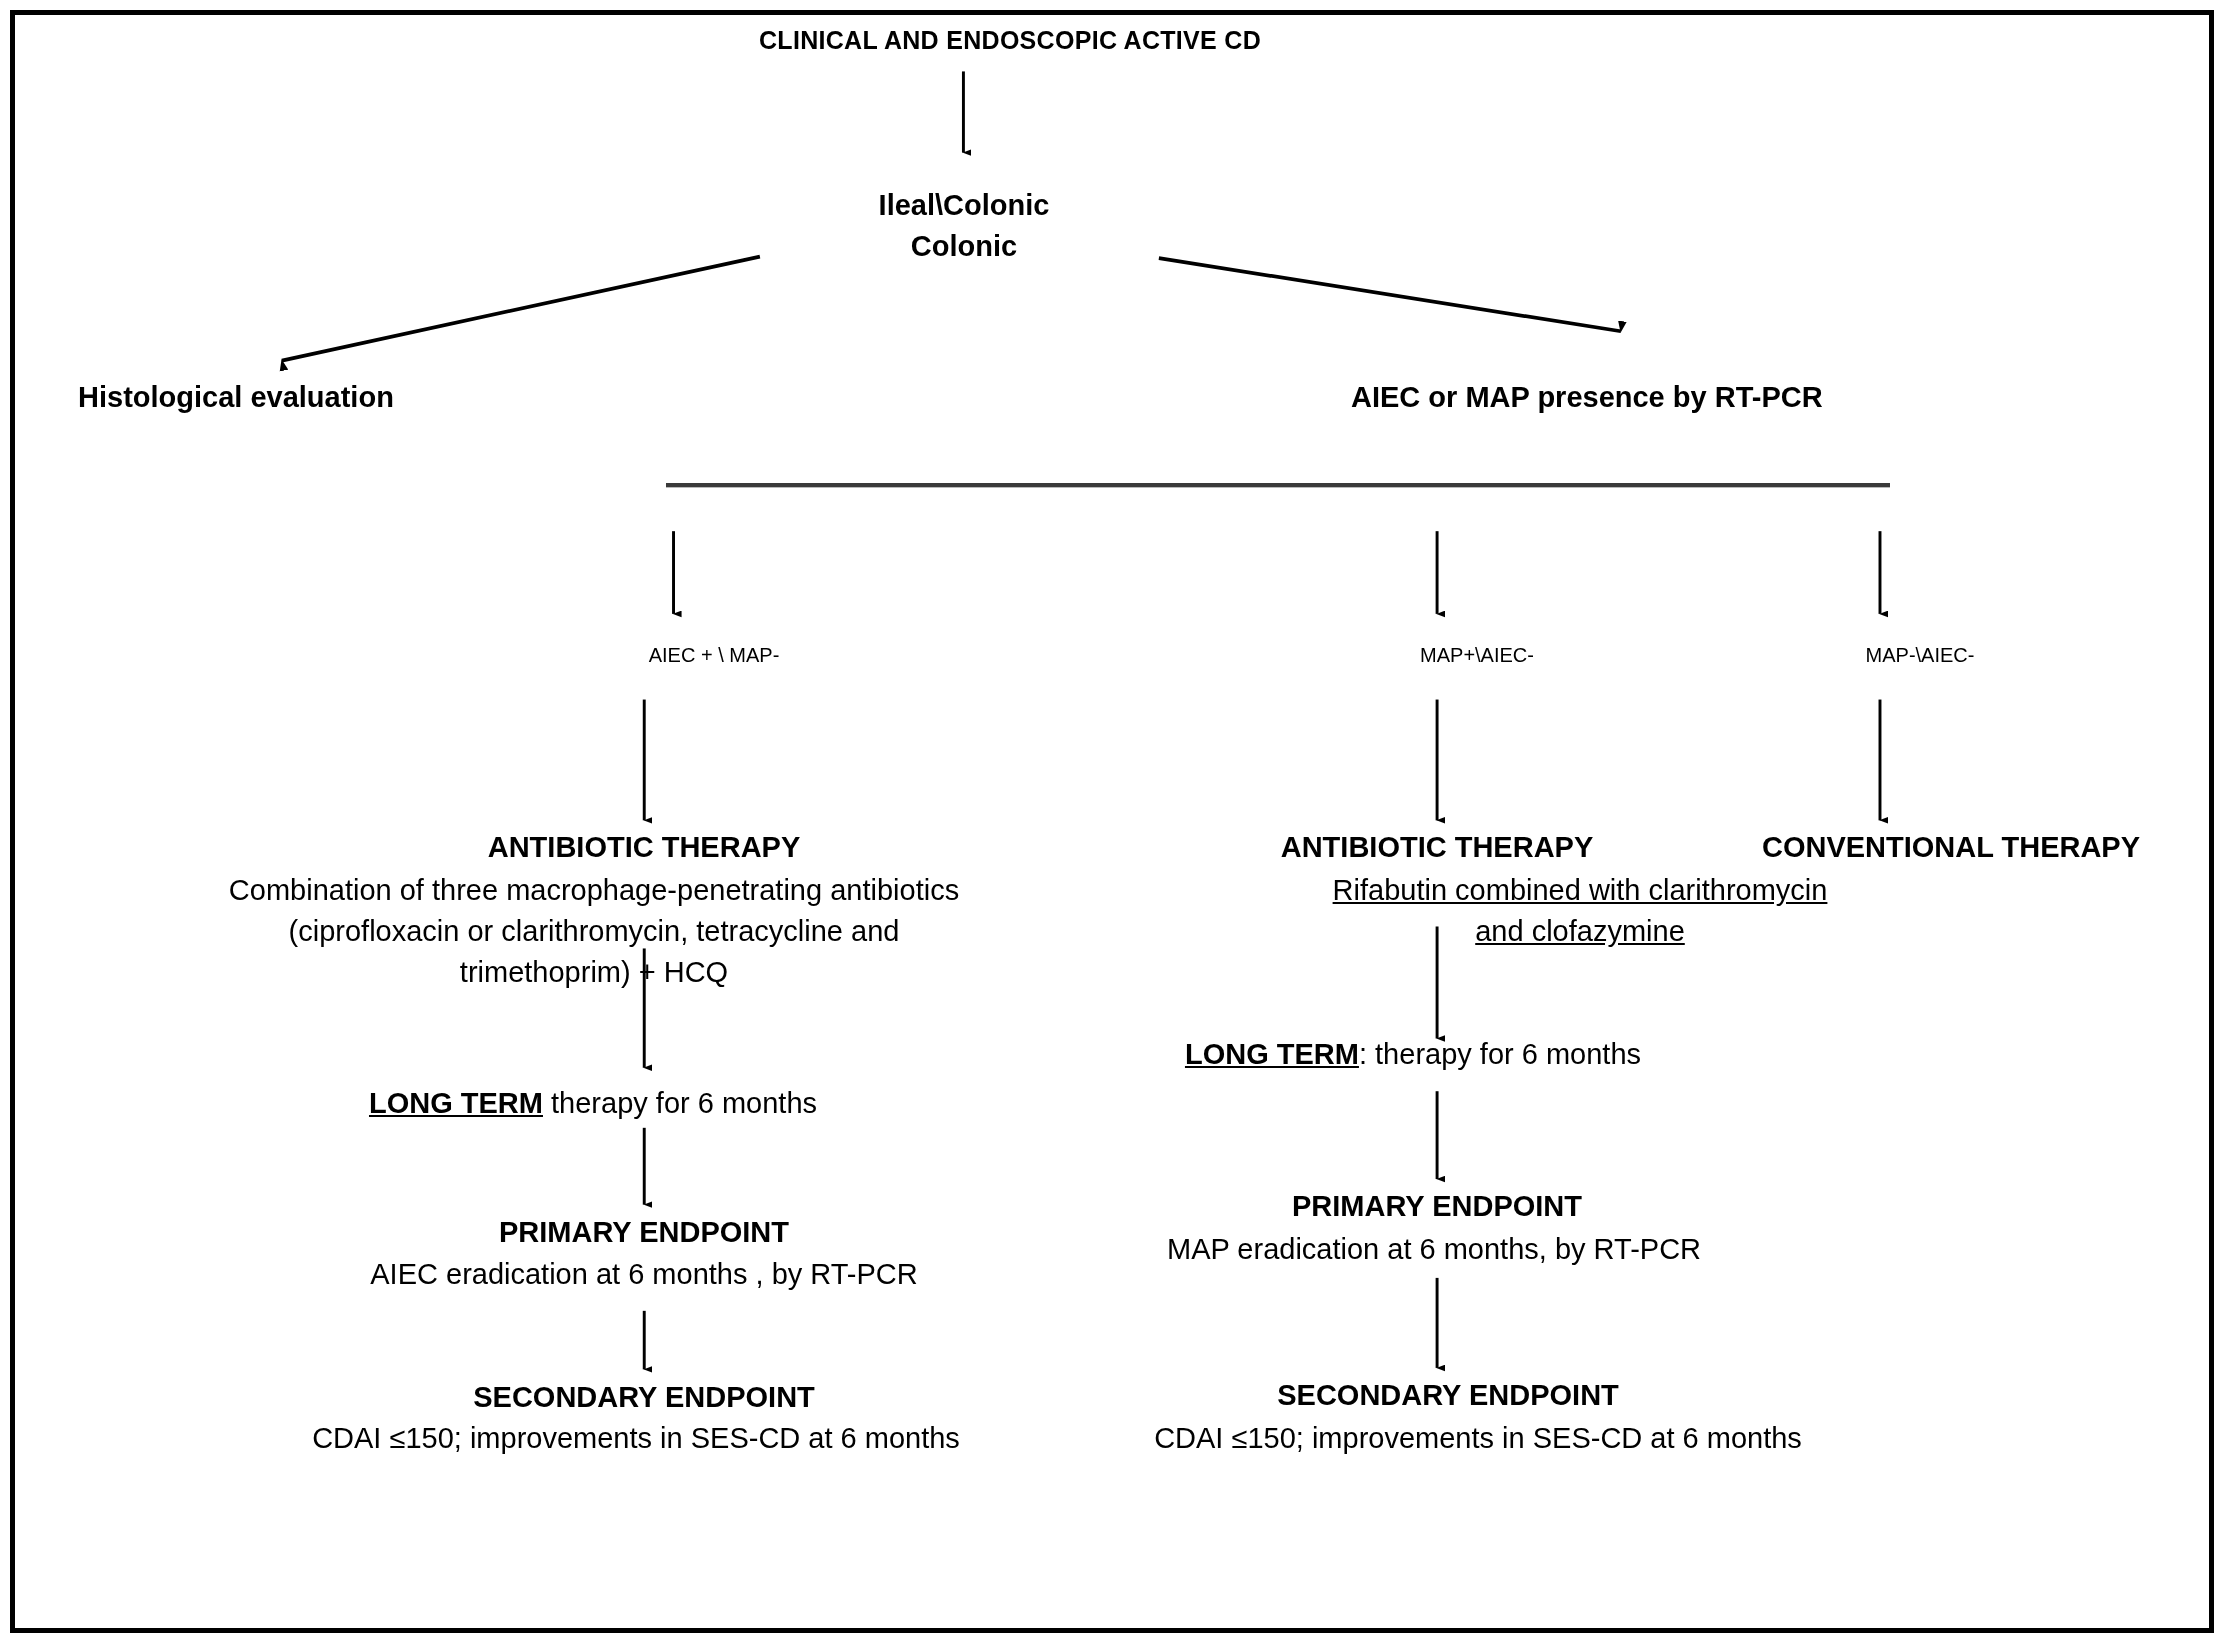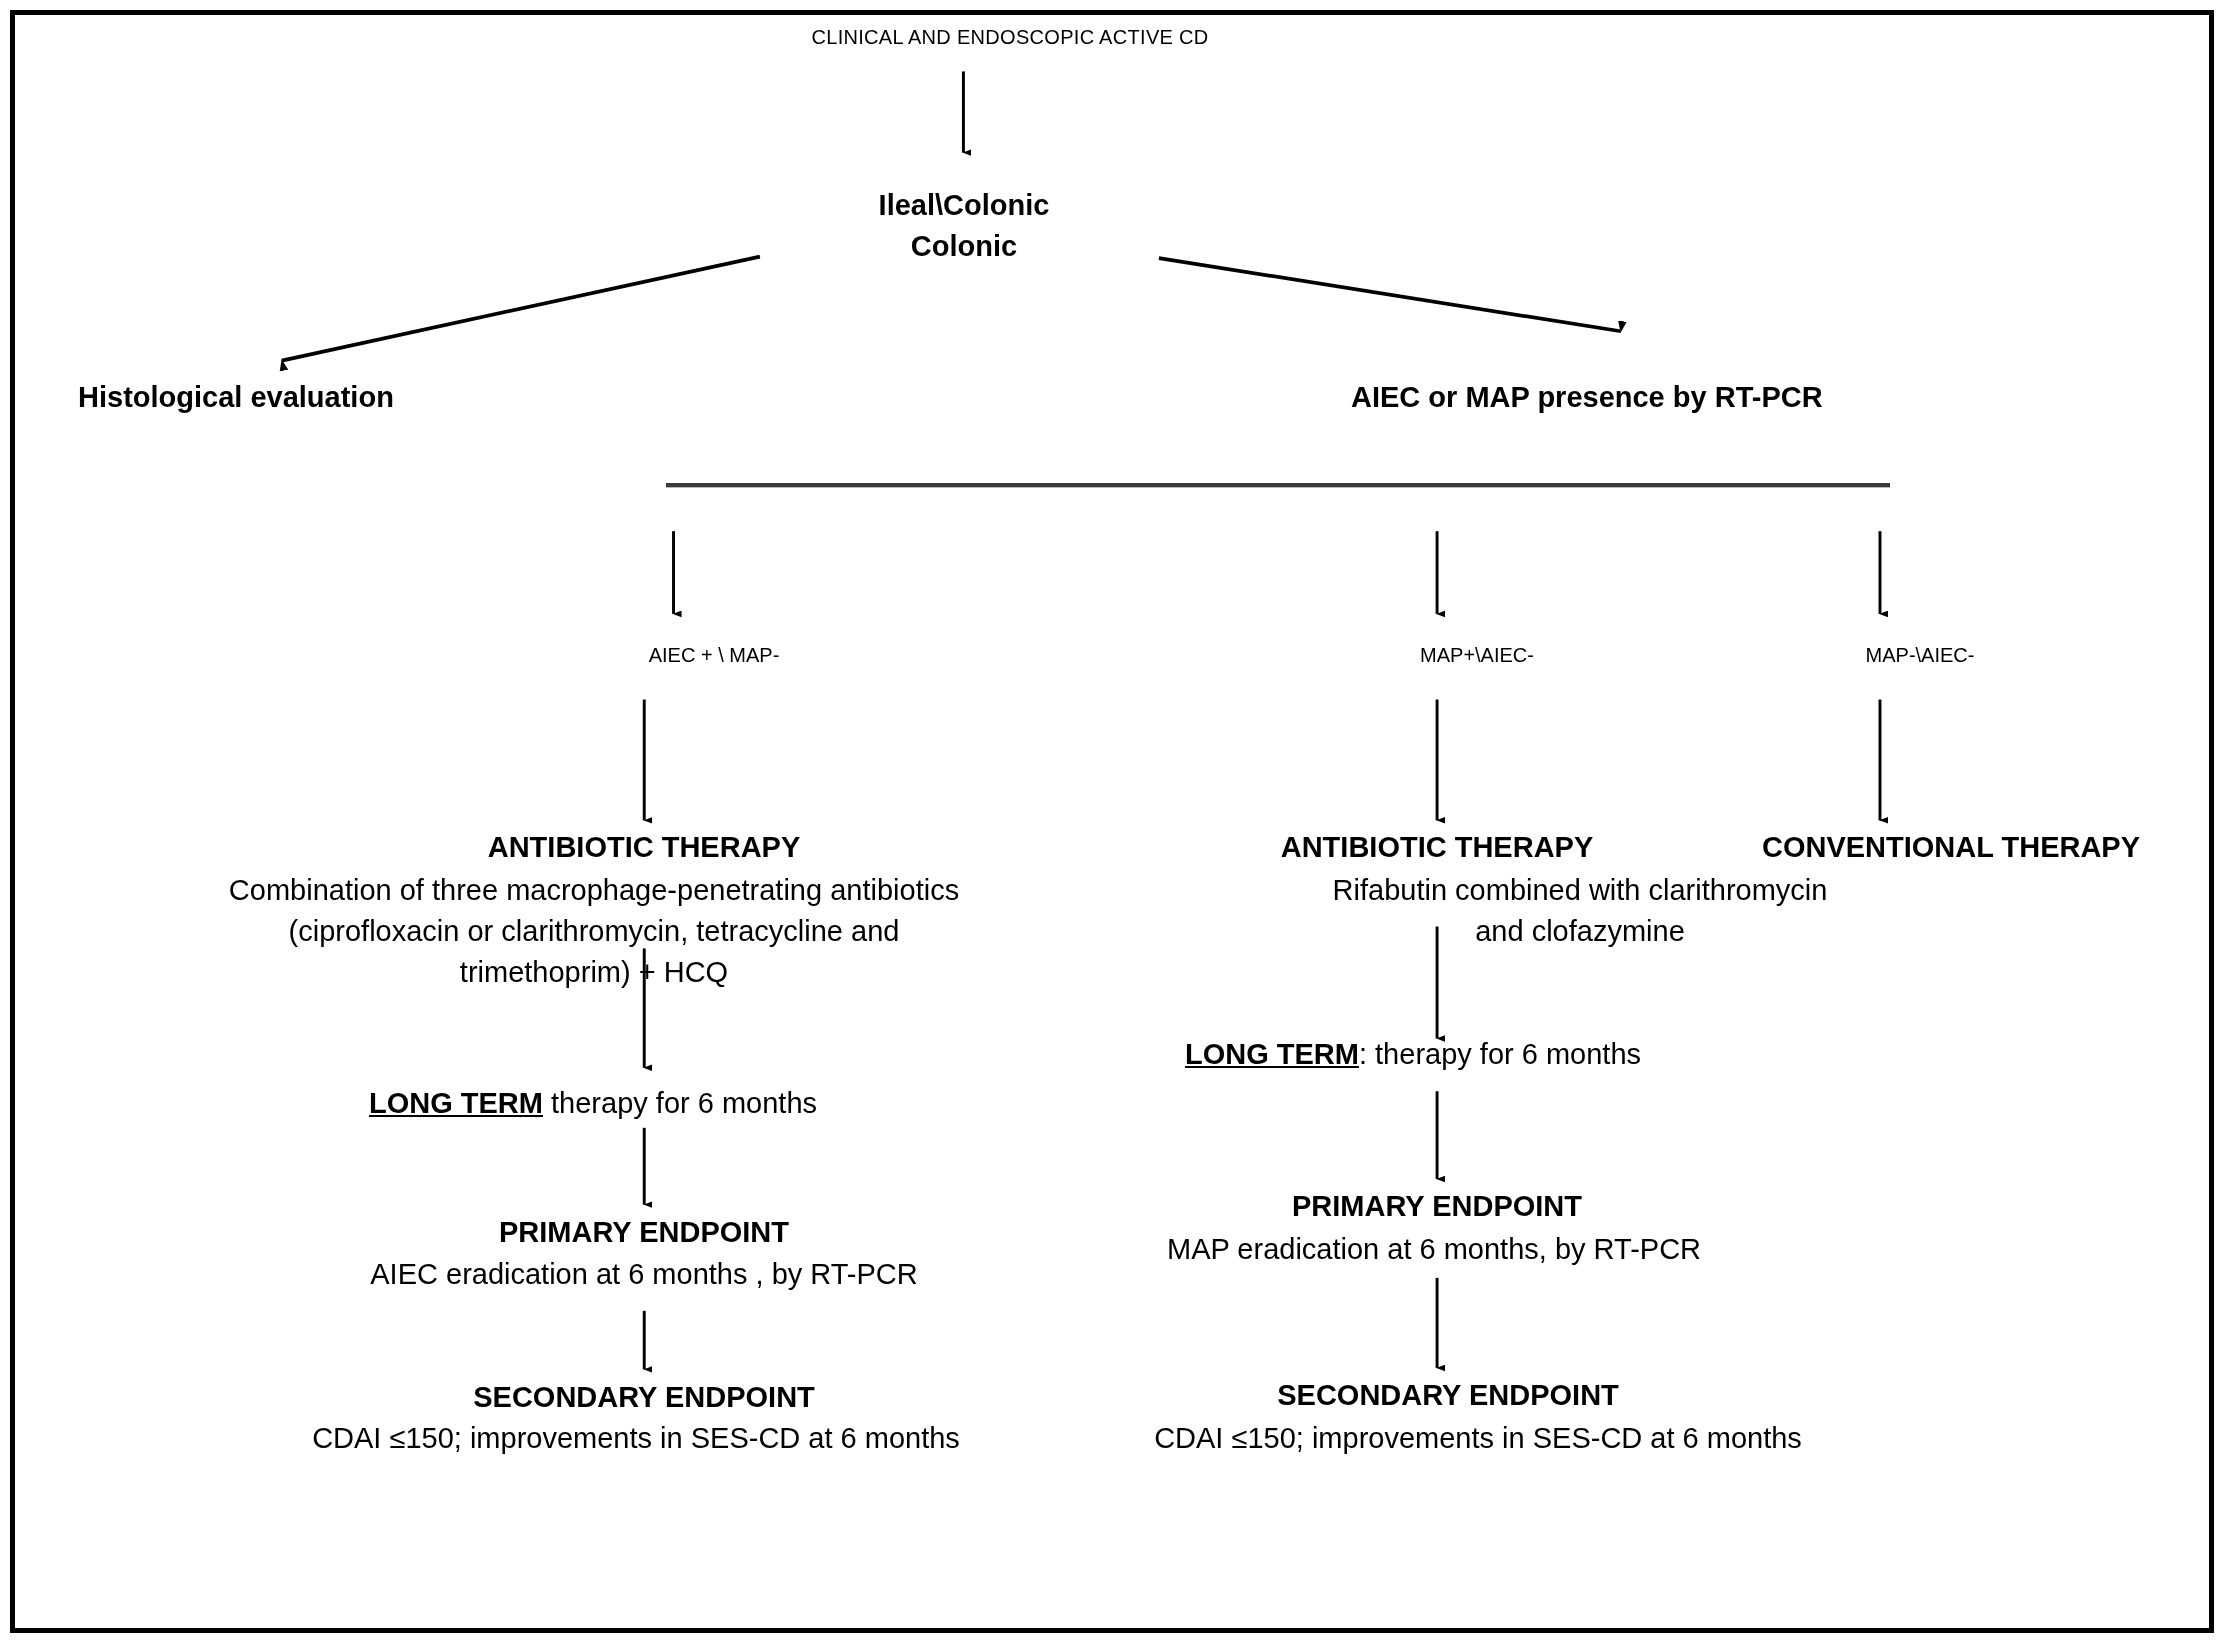--- a/index.html
+++ b/index.html
@@ -30,21 +30,21 @@
     line-height: 1.42;
     white-space: nowrap;
   }
   .bold {
     font-weight: bold;
     text-decoration: underline;
   }
   .ctr { text-align: center; transform: translateX(-50%); }
   .lft { text-align: center; }
 
-  .t-title   { font-size: 20px; font-weight: normal; letter-spacing: 0.3px; }
+  .t-title   { font-size: 25px; font-weight: bold; letter-spacing: 0.3px; }
   .t-head    { font-size: 29px; font-weight: bold; }
   .t-label   { font-size: 20px; font-weight: normal; margin-left: 40px; }
   .t-body    { font-size: 29px; font-weight: normal; white-space: normal; }
 
   svg.edges {
     position: absolute;
     left: 0;
     top: 0;
     width: 2227px;
     height: 1648px;
@@ -129,21 +129,21 @@
   <div class="node ctr t-body" style="left:644px; top:1254px;">AIEC eradication at 6 months , by RT-PCR</div>
 
   <div class="node ctr t-head" style="left:644px; top:1377px;">SECONDARY ENDPOINT</div>
 
   <div class="node ctr t-body" style="left:636px; top:1418px;">CDAI ≤150; improvements in SES-CD at 6 months</div>
 
   <div class="node ctr t-label" style="left:1437px; top:641px;">MAP+\AIEC-</div>
 
   <div class="node ctr t-head" style="left:1437px; top:827px;">ANTIBIOTIC THERAPY</div>
 
-  <div class="node lft t-body" style="left:1192px; top:870px; width:776px;">
+  <div class="node lft t-body" style="left:1192px; top:870px; width:776px;text-decoration:underline;">
     <div>Rifabutin combined  with clarithromycin</div>
     <div>and clofazymine</div>
   </div>
 
   <div class="node ctr t-body" style="left:1413px; top:1034px;">
     <span class="bold">LONG TERM</span><span>: therapy for 6 months</span>
   </div>
 
   <div class="node ctr t-head" style="left:1437px; top:1186px;">PRIMARY ENDPOINT</div>
 

